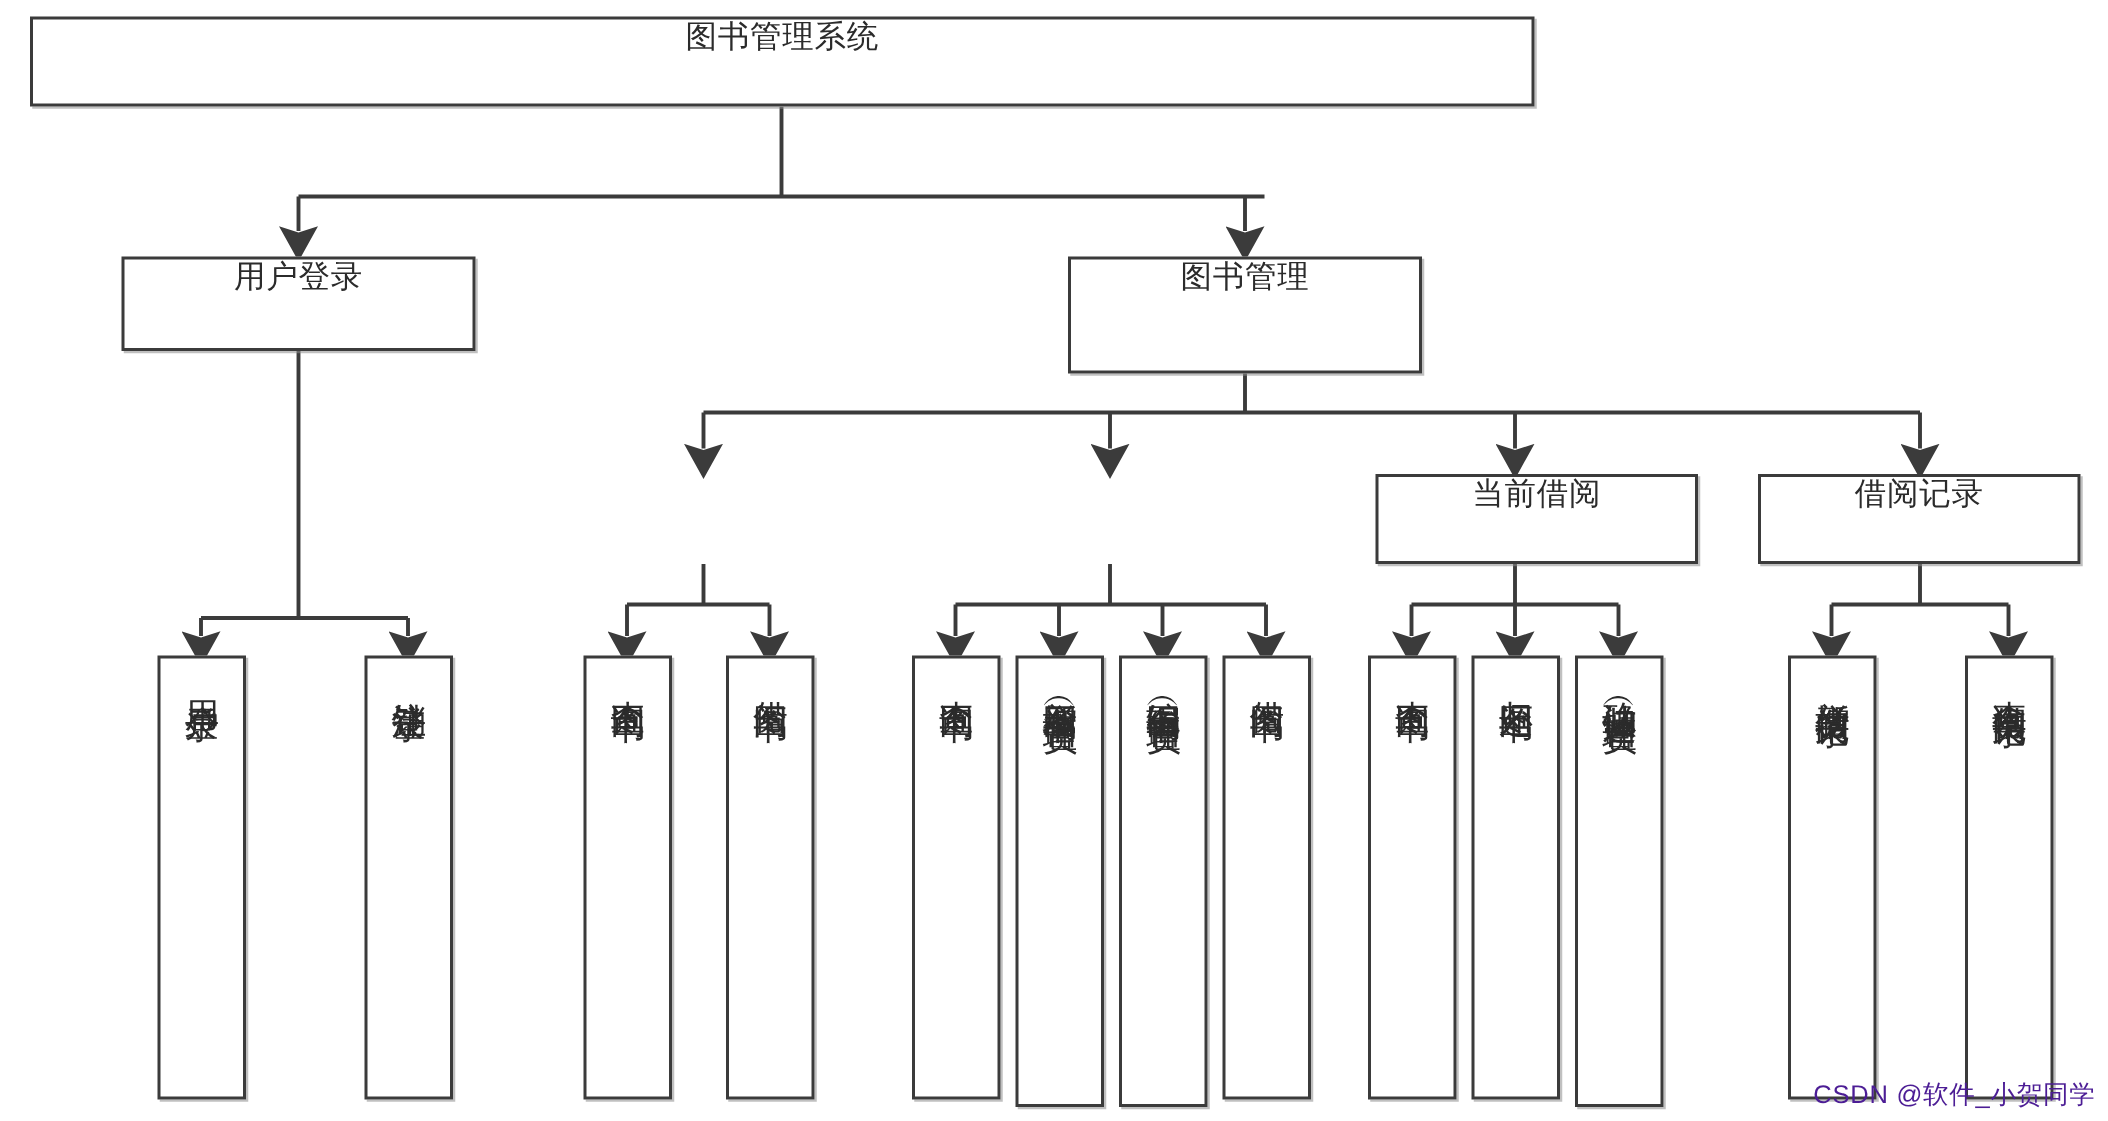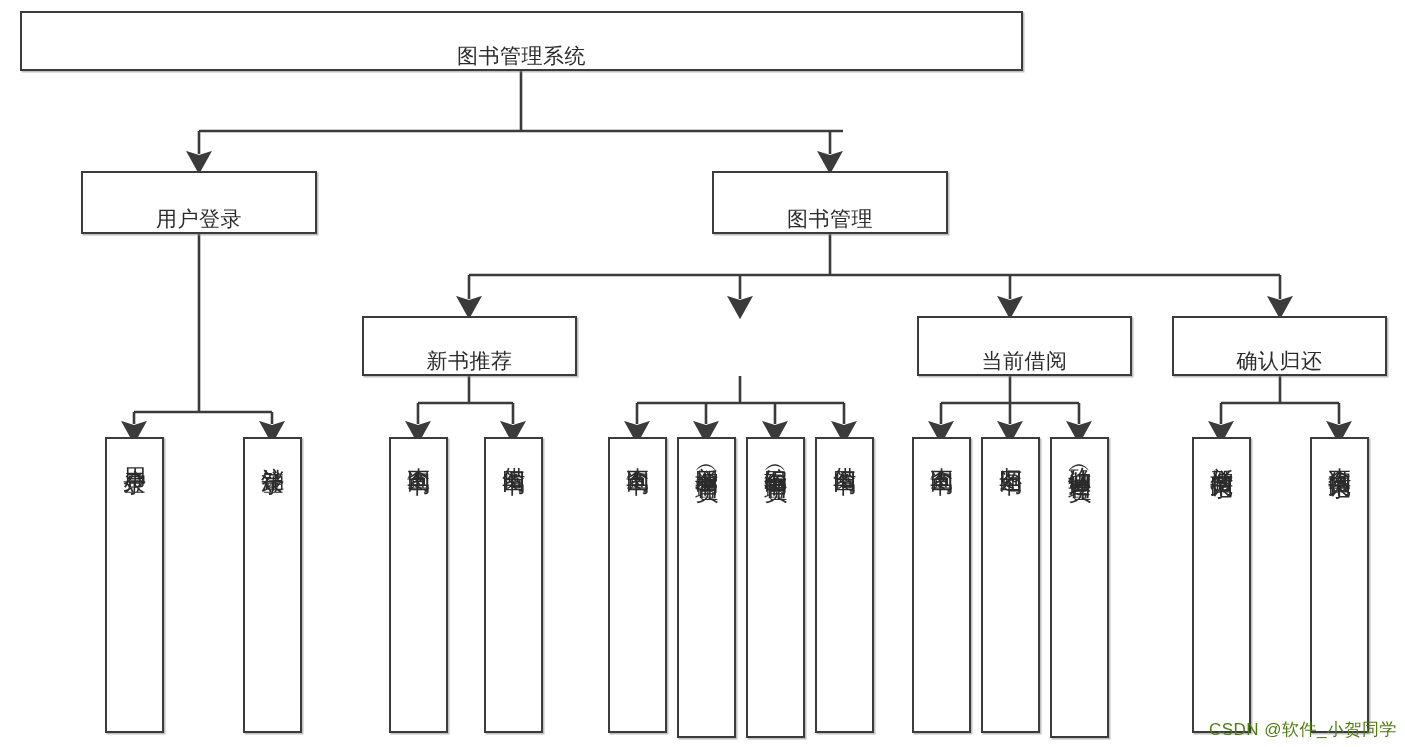--- a/index.html
+++ b/index.html
@@ -25,21 +25,21 @@
     height: 747px;
     pointer-events: none;
   }
   .node {
     position: absolute;
     box-sizing: border-box;
     background: #ffffff;
     border: 2px solid #3b3b3b;
     box-shadow: 1.5px 1.5px 0 0 rgba(140,140,140,0.55);
     display: flex;
-    align-items: flex-end;
+    align-items: flex-start;
     justify-content: center;
     color: #2b2b2b;
   }
   .node .lbl {
     display: block;
     text-align: center;
     line-height: 1.18;
     white-space: nowrap;
   }
   
@@ -59,21 +59,21 @@
     font-size: 23px;
     line-height: 1.02;
     letter-spacing: 2px;
     white-space: nowrap;
   }
   #watermark {
     position: absolute;
     right: 8px;
     bottom: 6px;
     font-size: 17px;
-    color: #4d7c0f;
+    color: #4c1d95;
     letter-spacing: 0.5px;
     white-space: nowrap;
   }
 </style>
 </head>
 <body>
 
 <div id="canvas">
 
   <svg id="edges" viewBox="0 0 1405 747" xmlns="http://www.w3.org/2000/svg">
@@ -126,32 +126,29 @@
     </g>
   </svg>
 
   <div class="node h root" style="left:20px; top:11px; width:1003px; height:60px;">
     <span class="lbl">图书管理系统</span>
   </div>
 
   <div class="node h" style="left:81px; top:171px; width:236px; height:63px;">
     <span class="lbl">用户登录</span>
   </div>
-  <div class="node h" style="left:712px; top:171px; width:236px; height:63px;">
+  <div class="node h" style="left:712px; top:171px; width:236px; height:78px;">
     <span class="lbl">图书管理</span>
   </div>
 
-  <div class="node h" style="left:362px; top:316px; width:215px; height:60px;">
-    <span class="lbl">新书推荐</span>
-  </div>
   <div class="node h" style="left:903px; top:316px; width:215px; height:60px;margin-left:14px;">
     <span class="lbl">当前借阅</span>
   </div>
   <div class="node h" style="left:1172px; top:316px; width:215px; height:60px;">
-    <span class="lbl">确认归还</span>
+    <span class="lbl">借阅记录</span>
   </div>
 
   <div class="node v" style="left:105px; top:437px; width:59px; height:296px;">
     <span class="lbl">用户登录</span>
   </div>
   <div class="node v" style="left:243px; top:437px; width:59px; height:296px;">
     <span class="lbl">注销登录</span>
   </div>
 
   <div class="node v" style="left:389px; top:437px; width:59px; height:296px;">

